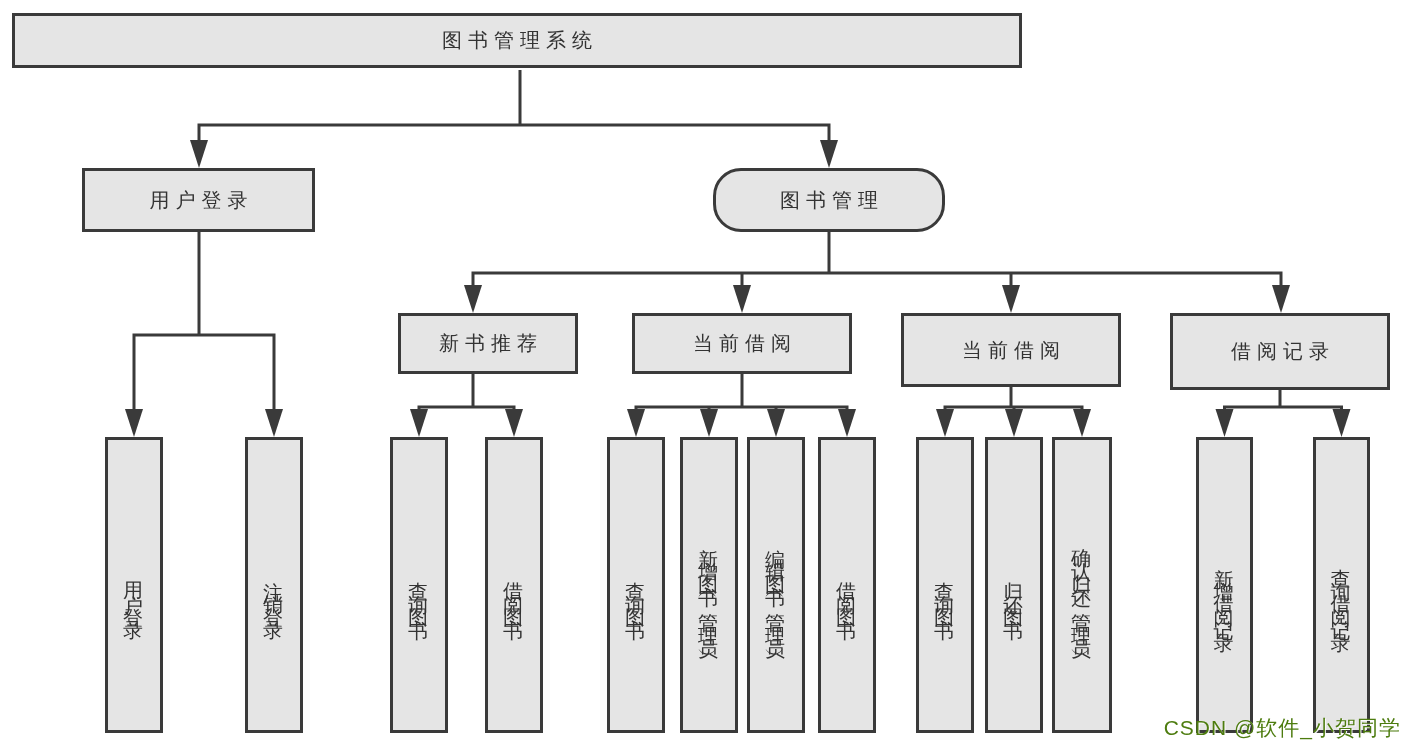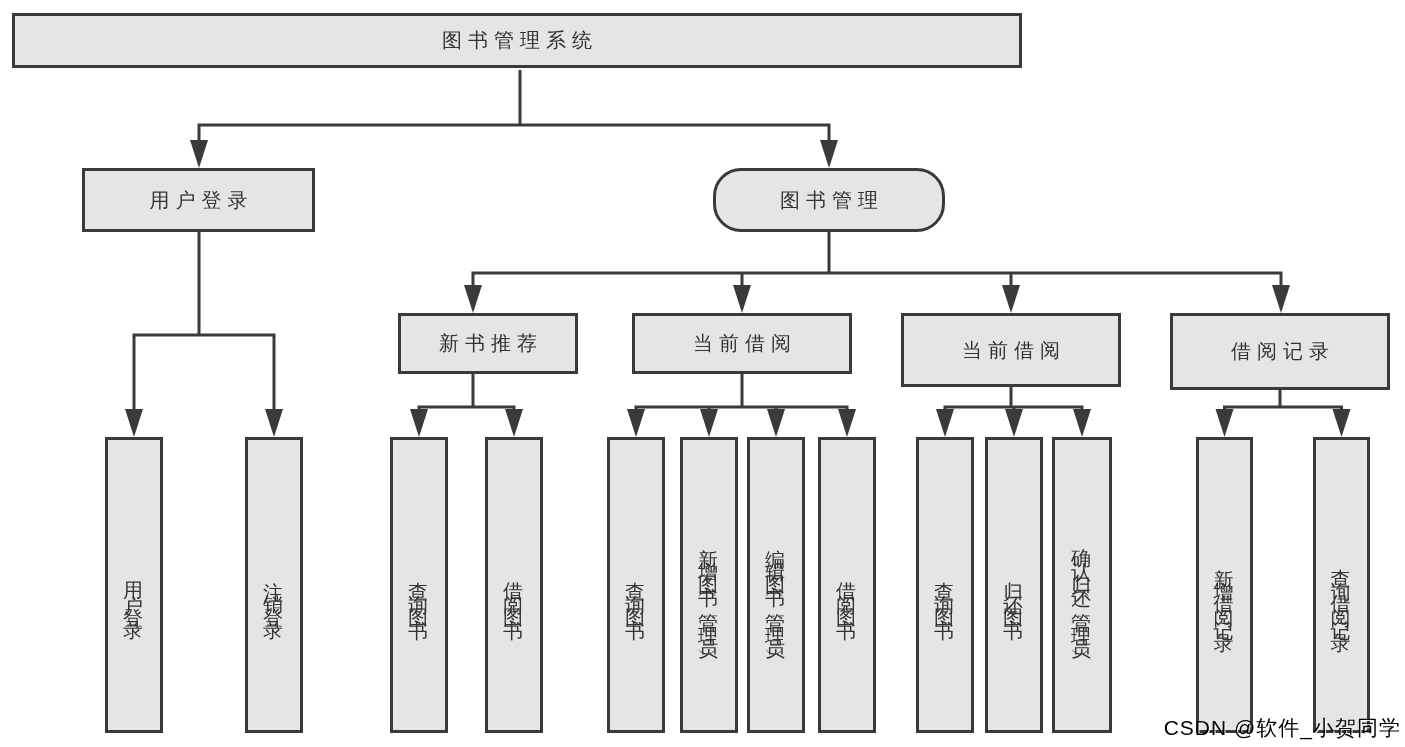--- a/index.html
+++ b/index.html
@@ -12,21 +12,21 @@
     position:absolute; box-sizing:border-box; background:#e5e5e5;
     border:3px solid #3a3a3a; display:flex; align-items:center; justify-content:center;
     color:#333;
   }
   .node.h span { font-size:20px; letter-spacing:6px; margin-right:-6px; white-space:nowrap; }
   .node.v span {
     writing-mode:vertical-rl; text-orientation:mixed;
     font-size:20px; letter-spacing:13px; margin-bottom:-13px; white-space:nowrap;
   }
   .watermark {
-    position:absolute; right:4px; bottom:5px; font-size:21px; color:#000000;
+    position:absolute; right:4px; bottom:5px; font-size:21px; color:#4d7c0f;
     letter-spacing:1px; text-shadow:1px 1px 0 rgba(255,255,255,0.9);
   }
 </style>
 </head>
 <body>
 
 <div class="canvas">
 
   <svg class="connectors" viewBox="0 0 1405 747" fill="none">
     <g stroke="#3a3a3a" stroke-width="3">

